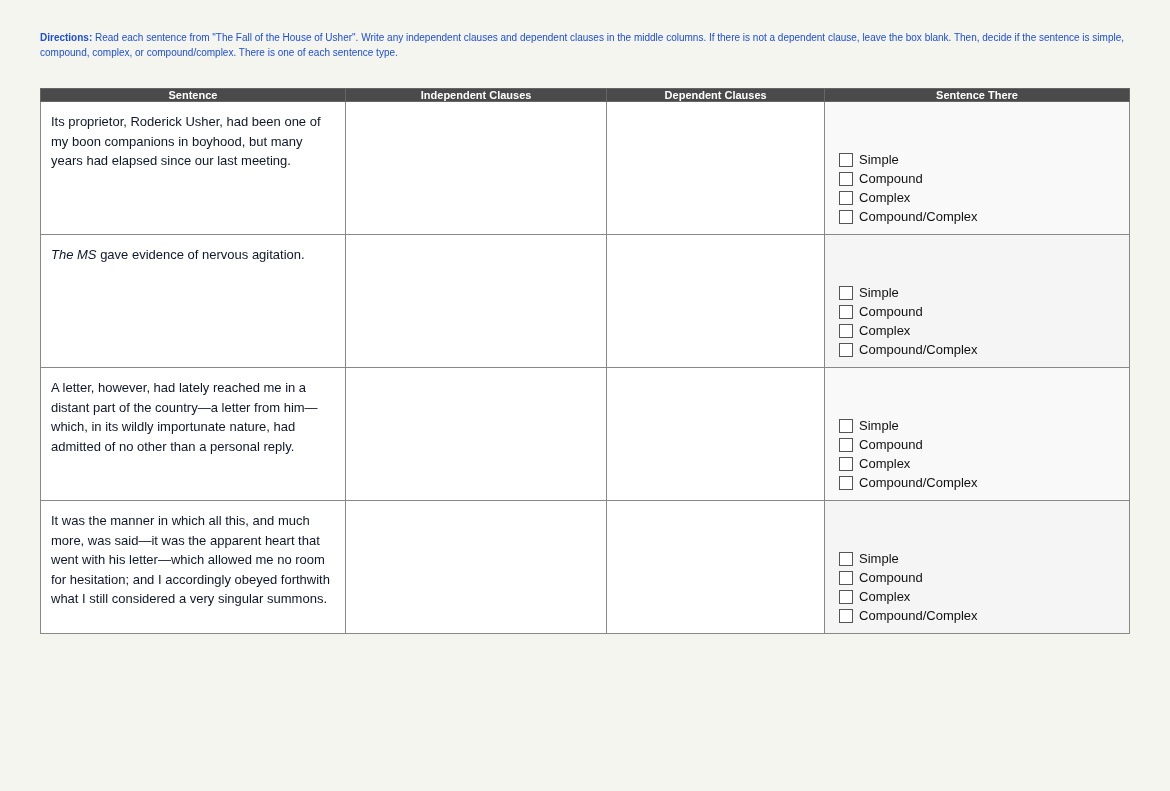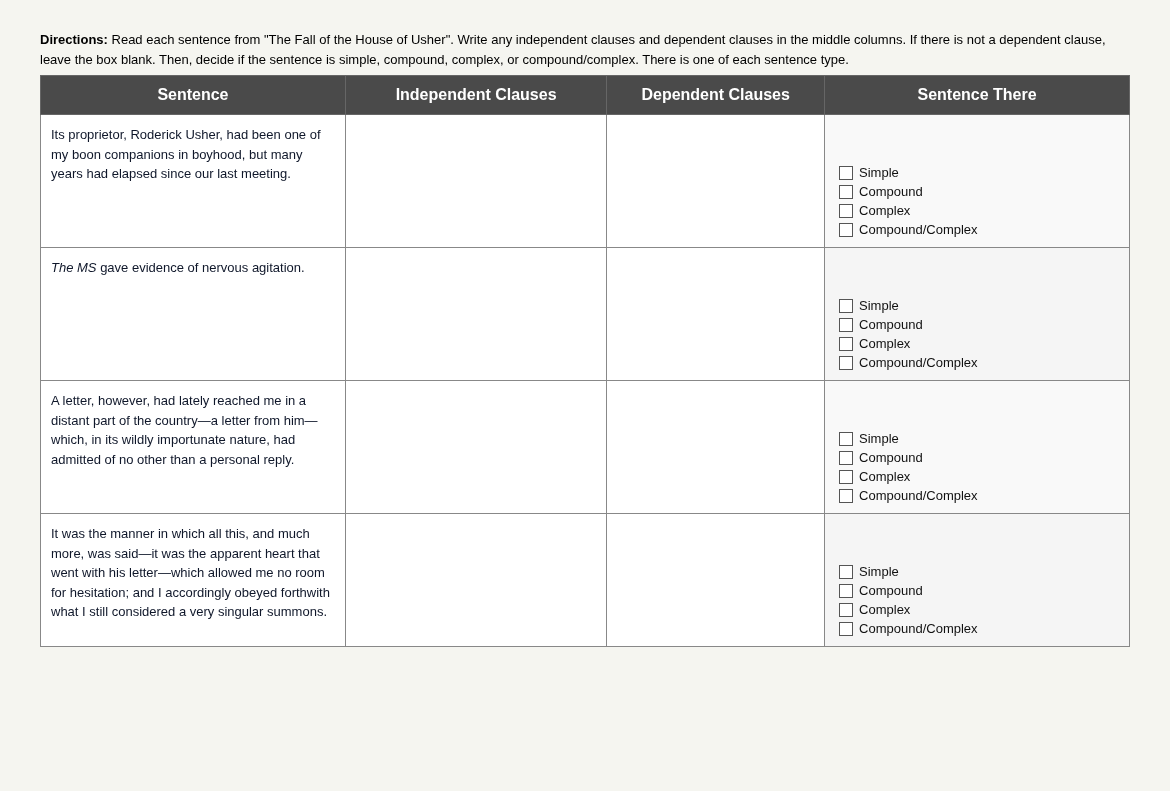--- a/index.html
+++ b/index.html
@@ -11,45 +11,45 @@
     body {
       background: #f5f5f0;
       font-family: Arial, sans-serif;
       font-size: 13px;
       padding: 30px 40px;
       width: 1170px;
       min-height: 791px;
     }
 
     .directions {
-      font-size: 13px;
+      font-size: 10px;
       line-height: 1.5;
-      margin-bottom: 6px;
-      color: #000000;
+      margin-bottom: 28px;
+      color: #1d4ed8;
     }
 
     .directions strong {
       font-weight: bold;
     }
 
     table {
       width: 100%;
       border-collapse: collapse;
       border: 1.5px solid #555;
     }
 
     thead tr {
       background-color: #4a4a4a;
       color: white;
     }
 
     thead th {
-      padding: 10px 12px;
+      padding: 0 12px;
       text-align: center;
-      font-size: 16px;
+      font-size: 11px;
       font-weight: bold;
       border: 1.5px solid #666;
     }
 
     tbody td {
       border: 1.5px solid #888;
       vertical-align: top;
       background: #fff;
     }
 

